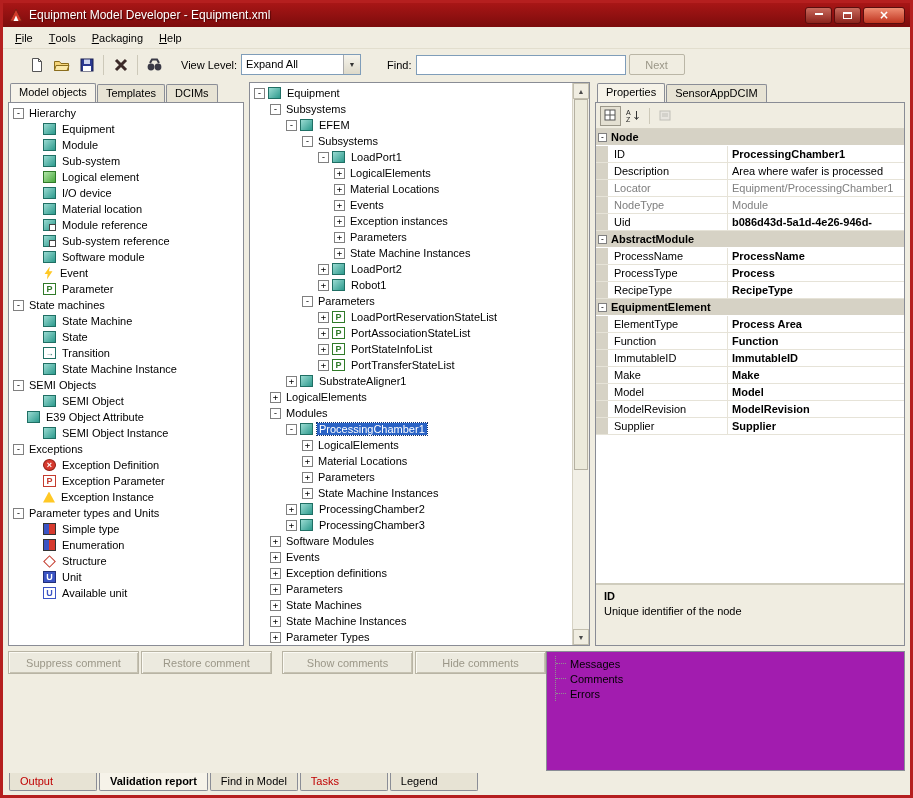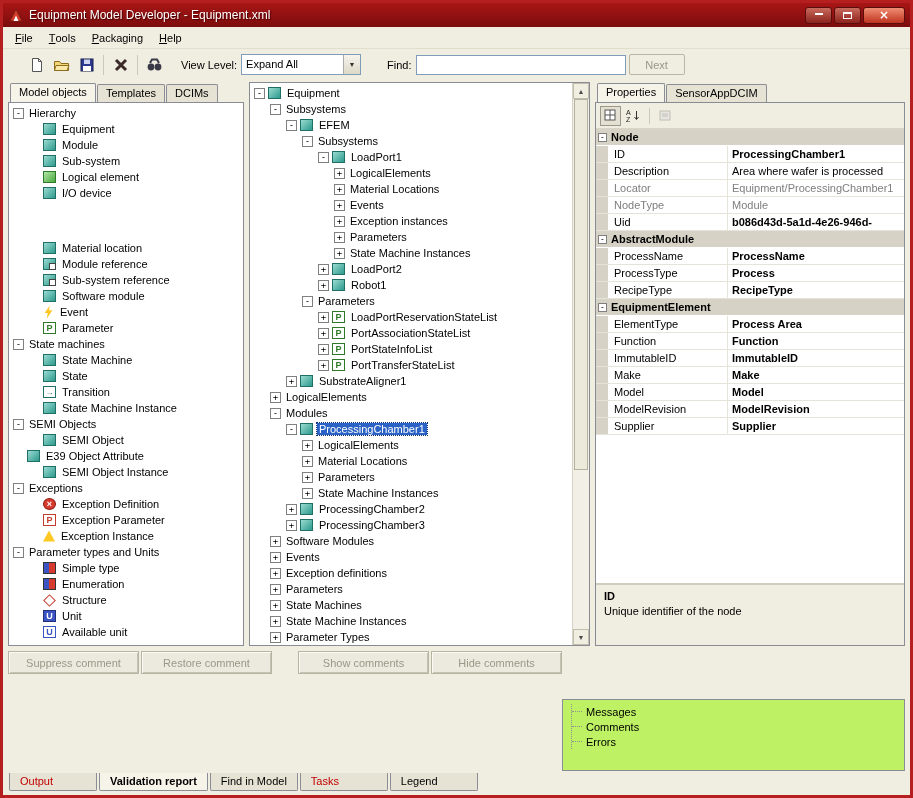--- a/index.html
+++ b/index.html
@@ -125,22 +125,22 @@
   .ro { color:#7e7e7e; }
   .phelp { height:62px; flex:none; background:#f0ede1; border-top:2px solid #cfccbd;
     padding:5px 8px; }
   .phelp-title { font-weight:bold; margin-bottom:3px; }
   
   .bottom { height:124px; flex:none; padding:2px 5px; display:flex; flex-direction:row; }
   .btn-row { height:24px; flex:none; display:flex; gap:2px; margin-bottom:2px; }
   .cbtn { width:131px; height:23px; background:#eceadf; border:1px solid #b8b4a4;
     box-shadow:inset 1px 1px 0 #fbfaf4, inset -1px -1px 0 #c6c2b2;
     color:#9b9788; font-family:"Liberation Sans",sans-serif; font-size:11px; }
-  .cbtn.gap { margin-left:24px; }
-  .bottom-list { flex:1; background:#bef264; border:1px solid #898c95; padding:4px 2px 2px 8px;margin-top:48px; }
+  .cbtn.gap { margin-left:8px; }
+  .bottom-list { flex:1; background:#a21caf; border:1px solid #898c95; padding:4px 2px 2px 8px; }
   .blist-inner { border-left:1px dotted #909090; }
   .brow { display:flex; align-items:center; height:15px; white-space:nowrap; }
   .stub { width:10px; flex:none; border-top:1px dotted #909090; margin-right:4px; }
   
   .btabs { height:22px; flex:none; display:flex; align-items:flex-start; padding:0 6px; }
   .btab { border:1px solid #8a8d96; border-top:none; border-radius:0 0 2px 2px;
     background:#e7e3d4; padding:2px 10px 3px; margin-right:2px; min-width:88px;
     white-space:nowrap; cursor:default; }
   .btab.active { background:#f6f3e9; font-weight:bold; }
   .btab.red { color:#c00000; }
@@ -251,21 +251,21 @@
           <div class="trow" style="padding-left: 20px;">
             <span class="exp-sp"></span>
             <span class="ic i-green"></span>
             <span class="tlabel">Logical element</span>
           </div>
           <div class="trow" style="padding-left: 20px;">
             <span class="exp-sp"></span>
             <span class="ic i-teal"></span>
             <span class="tlabel">I/O device</span>
           </div>
-          <div class="trow" style="padding-left: 20px; margin-top: 39px;">
+          <div class="trow" style="padding-left: 20px;">
             <span class="exp-sp"></span>
             <span class="ic i-teal"></span>
             <span class="tlabel">Material location</span>
           </div>
           <div class="trow" style="padding-left: 20px;">
             <span class="exp-sp"></span>
             <span class="ic i-teal i-ref"></span>
             <span class="tlabel">Module reference</span>
           </div>
           <div class="trow" style="padding-left: 20px;">

